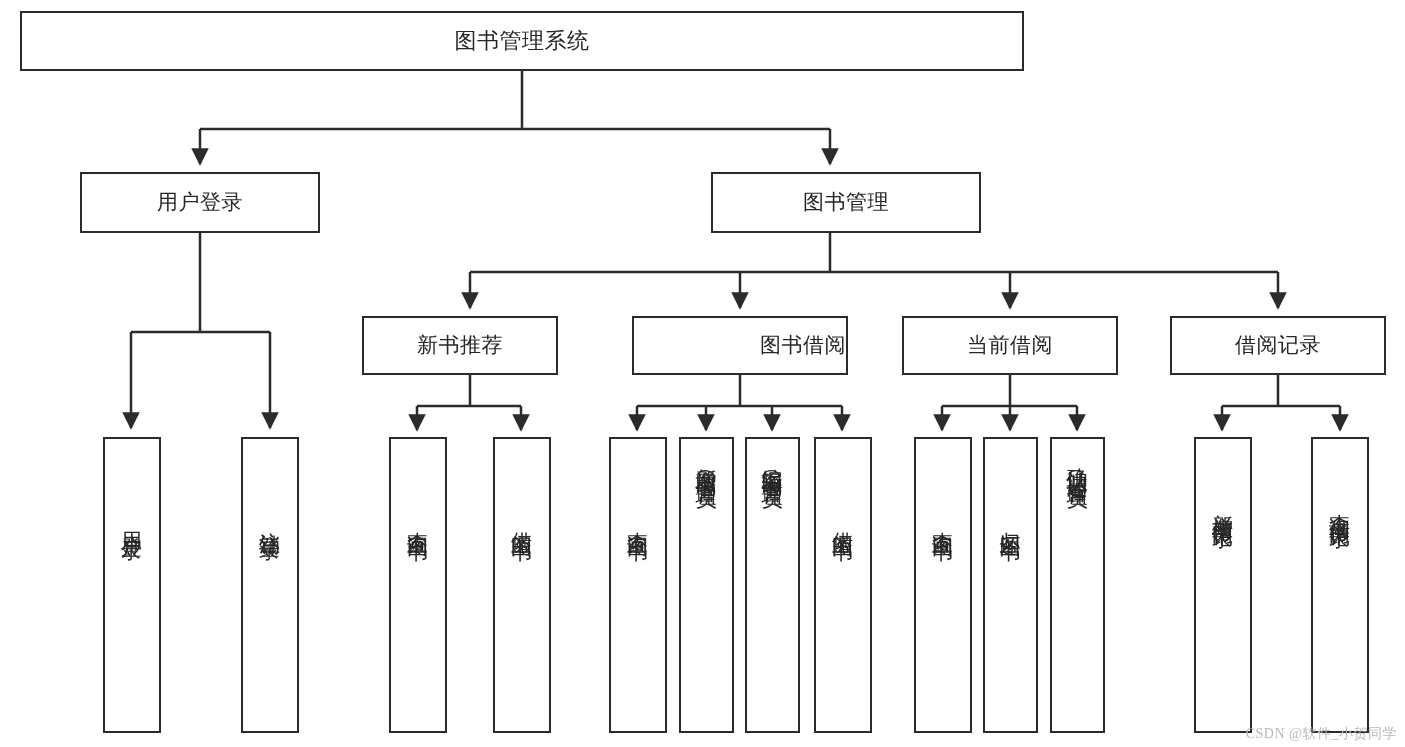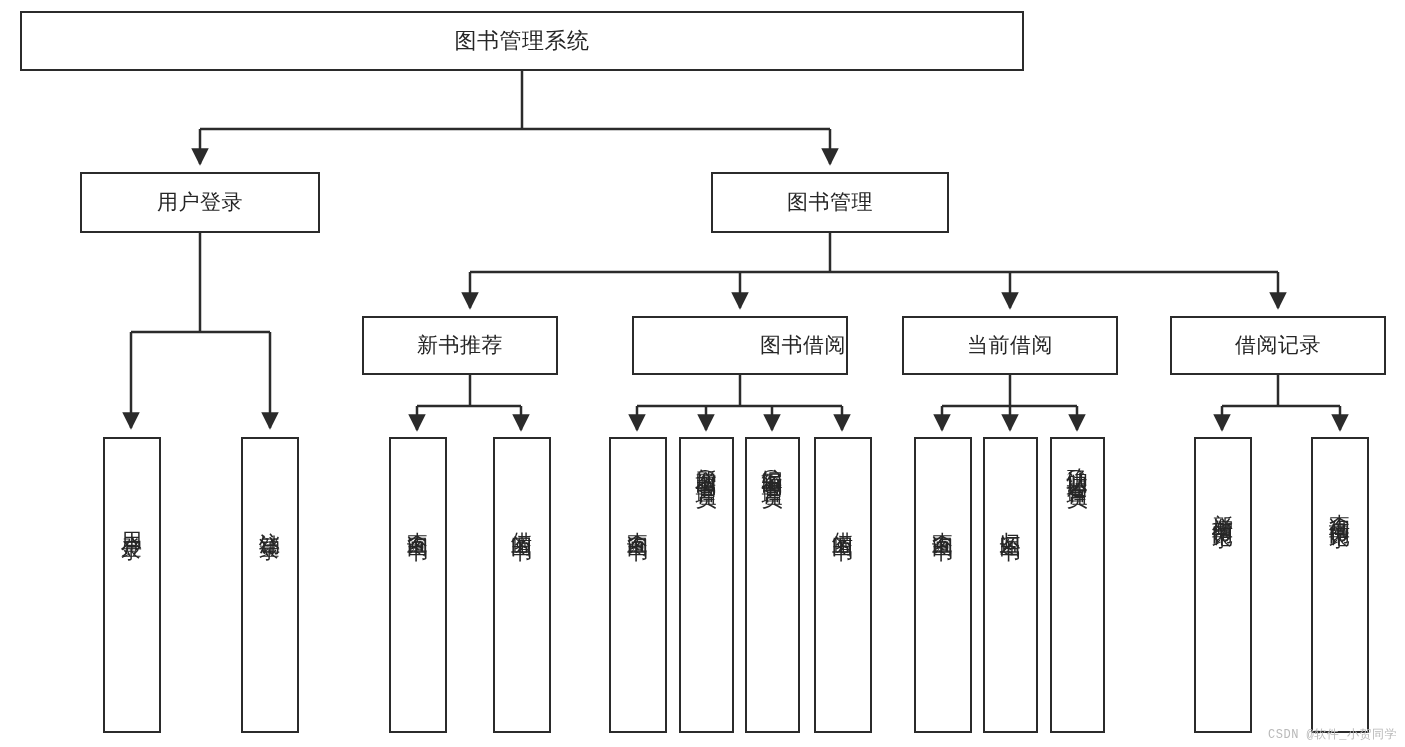--- a/index.html
+++ b/index.html
@@ -70,26 +70,26 @@
   .node.vertical.midlow .node-label {
     margin-top: 50px;
   }
   .node.vertical.high .node-label {
     margin-top: 4px;
   }
   .watermark {
     position: absolute;
     right: 8px;
     bottom: 4px;
-    font-size: 12px;
+    font-size: 14px;
     color: #b9b9b9;
     letter-spacing: 0.5px;
     z-index: 5;
     white-space: nowrap;
-    font-family: Liberation Mono, monospace;
+    font-family: Liberation Serif, serif;
   }
 </style>
 </head>
 <body>
 
 <div id="canvas">
 
   <svg id="svg-layer" viewBox="0 0 1405 747">
     <defs>
       <marker id="arrow" viewBox="0 0 10 10" refX="9" refY="5" markerWidth="7" markerHeight="7" orient="auto-start-reverse">
@@ -143,21 +143,21 @@
     </g>
   </svg>
 
   <div class="node horizontal root" style="left:20px; top:11px; width:1004px; height:60px;">
     <span class="node-label">图书管理系统</span>
   </div>
 
   <div class="node horizontal" style="left:80px; top:172px; width:240px; height:61px;">
     <span class="node-label">用户登录</span>
   </div>
-  <div class="node horizontal" style="left:711px; top:172px; width:238px; height:61px;">
+  <div class="node horizontal" style="left:711px; top:172px; width:270px; height:61px;">
     <span class="node-label">图书管理</span>
   </div>
 
   <div class="node horizontal" style="left:362px; top:316px; width:196px; height:59px;">
     <span class="node-label">新书推荐</span>
   </div>
   <div class="node horizontal" style="left:632px; top:316px; width:216px; height:59px;justify-content:flex-end;">
     <span class="node-label">图书借阅</span>
   </div>
   <div class="node horizontal" style="left:902px; top:316px; width:216px; height:59px;">

